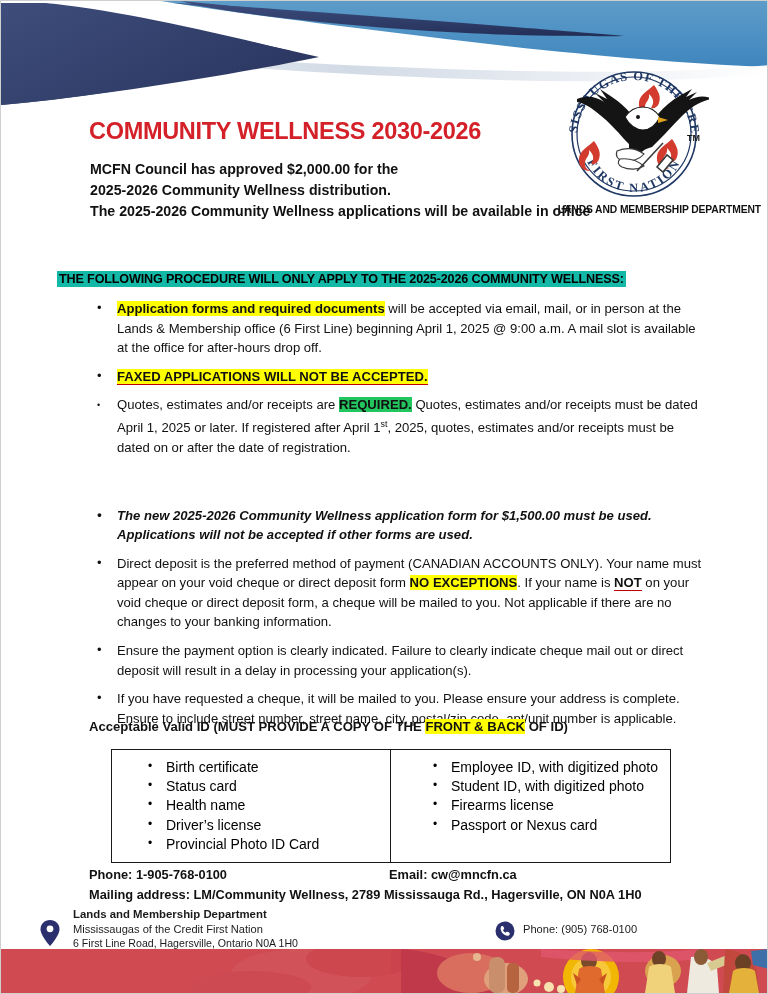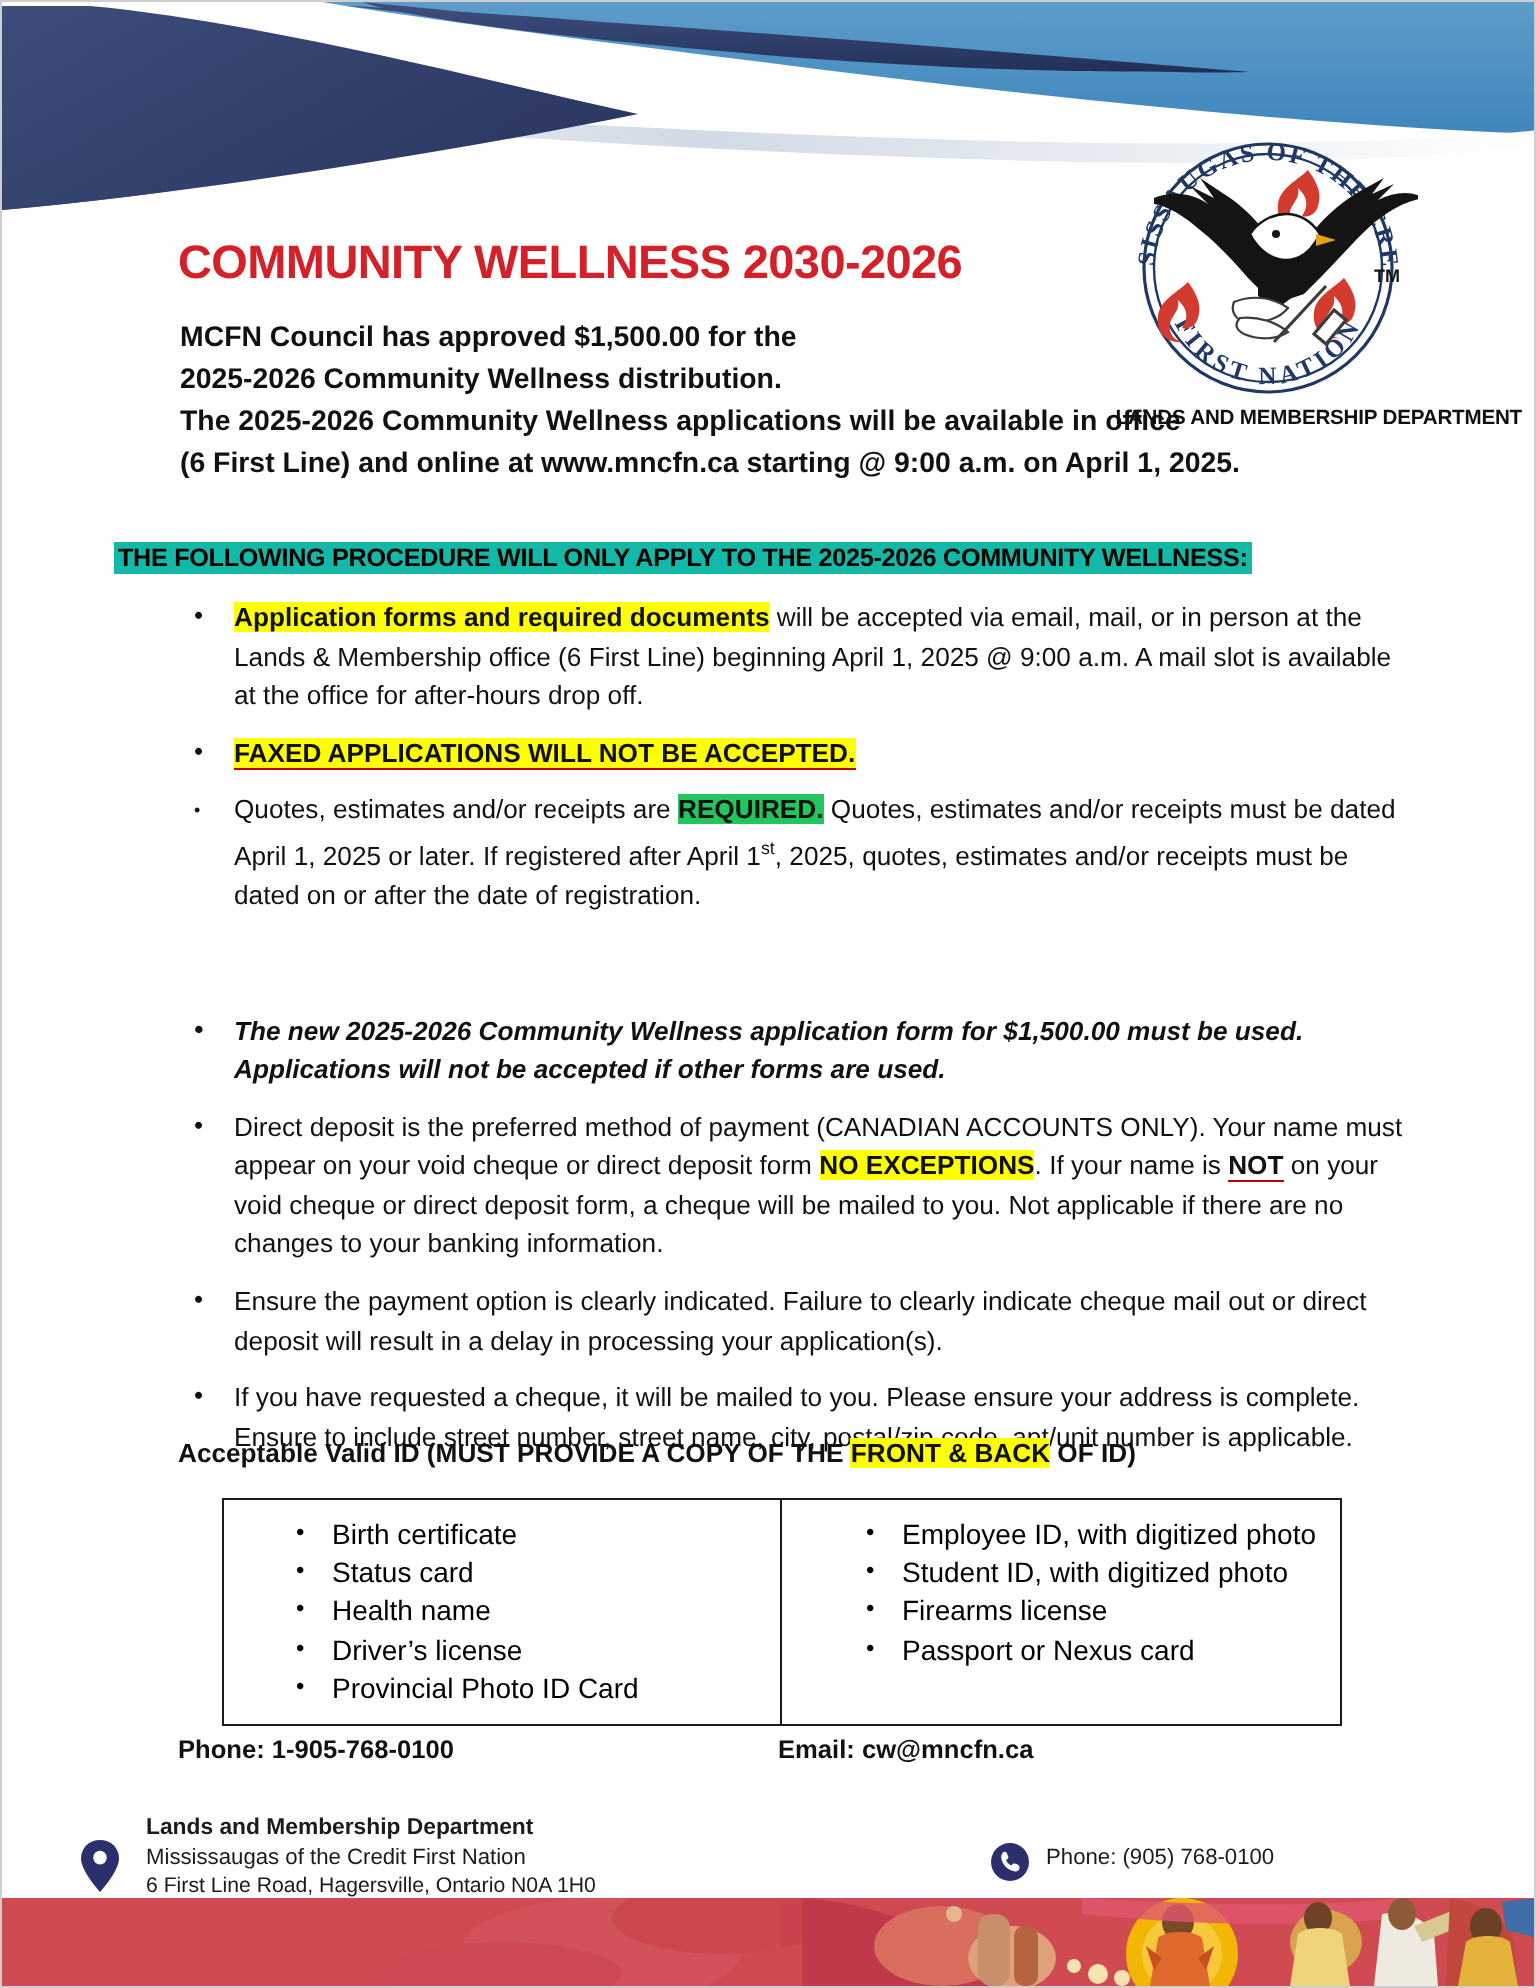--- a/index.html
+++ b/index.html
@@ -304,24 +304,23 @@
       </g>
       <text x="128" y="82" font-family="'Liberation Sans', sans-serif" font-size="9" font-weight="bold" fill="#141414">TM</text>
     </svg>
   </div>
 
   <div class="dept-line">LANDS AND MEMBERSHIP DEPARTMENT</div>
 
   <div class="title">COMMUNITY WELLNESS 2030-2026</div>
 
   <div class="intro">
-    <div class="l">MCFN Council has approved $1,500.00 for the</div>
+    <div class="l">MCFN Council has approved $2,000.00 for the</div>
     <div class="l">2025-2026 Community Wellness distribution.</div>
     <div class="l wide">The 2025-2026 Community Wellness applications will be available in office</div>
-    <div class="l wide">(6 First Line) and online at www.mncfn.ca starting @ 9:00 a.m. on April 1, 2025.</div>
   </div>
 
   <div class="proc-heading">THE FOLLOWING PROCEDURE WILL ONLY APPLY TO THE 2025-2026 COMMUNITY WELLNESS:</div>
 
   <div class="bullets">
 
     <div class="bul">
       <span class="hl-yellow b">Application forms and required documents</span><span> will be accepted via email, mail, or in person at the Lands &amp; Membership office (6 First Line) beginning April 1, 2025 @ 9:00 a.m. A mail slot is available at the office for after-hours drop off.</span>
     </div>
 
@@ -368,20 +367,21 @@
       <div class="id-item">Student ID, with digitized photo</div>
       <div class="id-item">Firearms license</div>
       <div class="id-item">Passport or Nexus card</div>
     </div>
   </div>
 
   <div class="contact">
     <div class="row1">
       <span>Phone: 1-905-768-0100</span><span class="email">Email:  cw@mncfn.ca</span>
     </div>
+    <div class="row2">Mailing address:  LM/Community Wellness, 2789 Mississauga Rd., Hagersville, ON   N0A 1H0</div>
   </div>
 
   <div class="foot-pin">
     <svg width="22" height="28" viewBox="0 0 22 28" xmlns="http://www.w3.org/2000/svg">
       <path d="M11,1 C5.5,1 1.5,5 1.5,10.2 C1.5,16.5 11,27 11,27 C11,27 20.5,16.5 20.5,10.2 C20.5,5 16.5,1 11,1 Z" fill="#2B2F6E"></path>
       <circle cx="11" cy="9.8" r="3.4" fill="#ffffff"></circle>
     </svg>
   </div>
   <div class="foot-org">
     <div class="t1">Lands and Membership Department</div>

